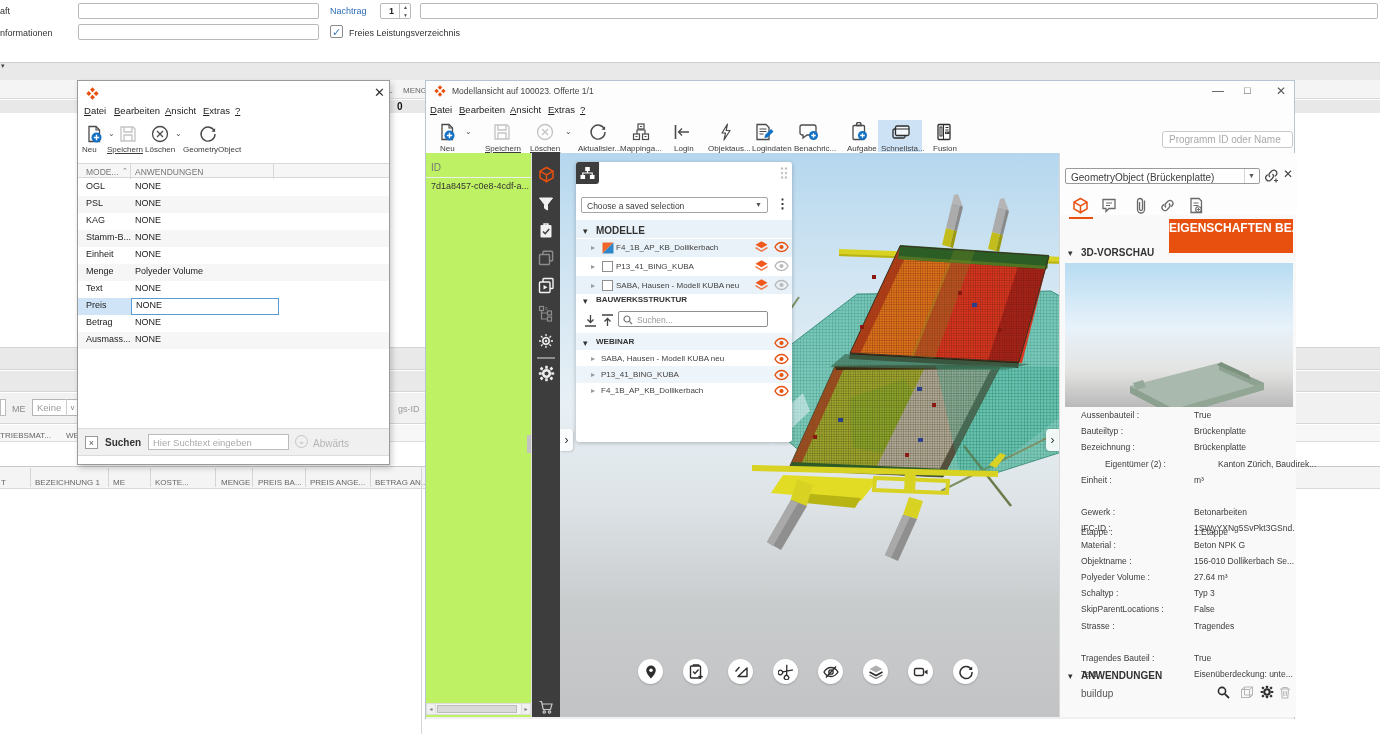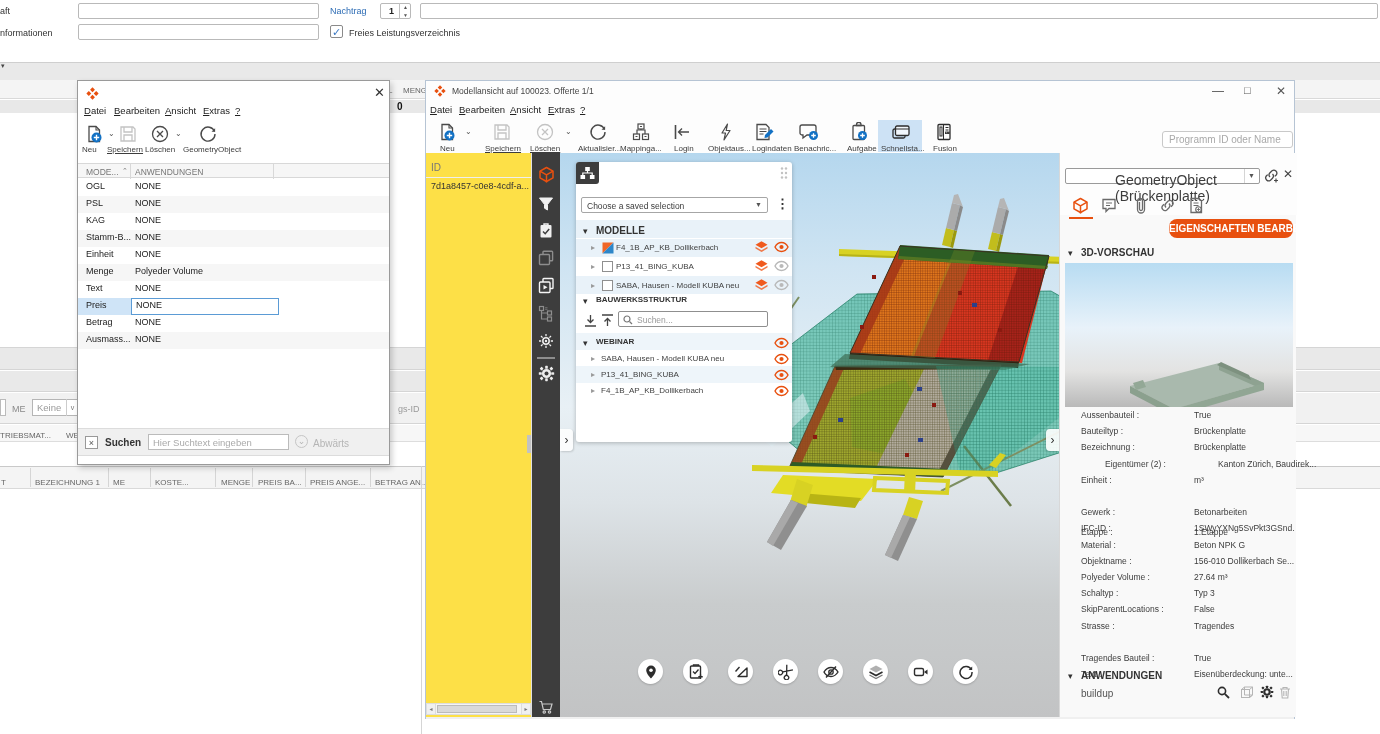--- a/index.html
+++ b/index.html
@@ -24,21 +24,21 @@
 
 #tree{position:absolute;left:150px;top:81px;width:216px;height:280px;background:#fff;border-radius:3px;box-shadow:0 1px 4px rgba(0,0,0,.25);font-size:10px;color:#3c3c3c;}
 
 #rp{position:absolute;left:633px;top:72px;width:237px;height:564px;background:#f9f9f9;border-left:1px solid #d8d8d8;font-size:8.5px;color:#3c3c3c;}
 .prow{position:absolute;left:21px;width:214px;height:16px;white-space:nowrap;overflow:hidden;}
 .prow .v{position:absolute;left:113px;}
 
 #sbar{position:absolute;left:106px;top:72px;width:28px;height:564px;background:#3d3d3d;}
 #sbar svg{position:absolute;left:6px;}
 
-#idp{position:absolute;left:0;top:72px;width:106px;height:564px;background:#fde047;border-right:1px solid #e0e0e0;}
+#idp{position:absolute;left:0;top:72px;width:106px;height:564px;background:#bef264;border-right:1px solid #e0e0e0;}
 .circbtn{position:absolute;width:25px;height:25px;border-radius:50%;background:#fff;box-shadow:0 1px 2px rgba(0,0,0,.18);}
 .circbtn svg{position:absolute;left:4.5px;top:4.5px;}
 .drow{position:relative;height:17px;}
 .drow.alt{background:#f6f6f6;}
 .drow .c1{position:absolute;left:8px;top:2px;}
 .drow .c2{position:absolute;left:57px;top:2px;}
 .chev{position:absolute;font-size:8px;color:#555;}
 .treelbl{position:absolute;white-space:nowrap;color:#3f3f3f;font-size:8px;}
 .tlab{position:absolute;top:26px;font-size:8px;color:#3c3c3c;white-space:nowrap;}
 .dlab{position:absolute;top:24px;font-size:8px;color:#3c3c3c;white-space:nowrap;}
@@ -521,21 +521,21 @@
     <div class="treelbl" style="left:25px;top:224px;">F4_1B_AP_KB_Dollikerbach</div>
     <svg class="abs" style="left:198px;top:222px;" width="15" height="14" viewBox="0 0 15 14">
         <path d="M7.5 2.5c3.2 0 5.6 2.7 6.5 4.5-.9 1.8-3.3 4.5-6.5 4.5S1.9 8.8 1 7C1.9 5.2 4.3 2.5 7.5 2.5z" fill="none" stroke="#e8500f" stroke-width="1.4"></path>
         <circle cx="7.5" cy="7" r="2.1" fill="#e8500f"></circle>
       </svg>
   </div>
 
   <div id="rp">
     <div class="abs" style="left:0;top:0;width:237px;height:62px;background:#fdfdfd;"></div>
     <div class="abs" style="left:5px;top:15px;width:195px;height:16px;border:1px solid #9a9a9a;border-radius:2px;background:#fff;">
-      <span class="abs" style="left:5px;top:3px;font-size:14px;color:#3c3c3c;margin-left:44px;">GeometryObject (Brückenplatte)</span>
+      <span class="abs" style="left:5px;top:3px;font-size:10px;color:#3c3c3c;">GeometryObject (Brückenplatte)</span>
       <span class="abs" style="right:4px;top:3px;font-size:7px;color:#555;">▼</span>
       <div class="abs" style="right:14px;top:0;width:1px;height:14px;background:#d5d5d5;"></div>
     </div>
     <svg class="abs" style="left:204px;top:16px;" width="16" height="14" viewBox="0 0 16 14">
         <g stroke="#4a4a4a" fill="none" stroke-width="1.3">
           <path d="M6 8a3 3 0 0 1 0-4.2l2-2a3 3 0 0 1 4.2 4.2l-1.4 1.4"></path>
           <path d="M8.5 5a3 3 0 0 1 0 4.2l-2 2a3 3 0 0 1-4.2-4.2l1.4-1.4"></path>
         </g>
         <path d="M12 9.5v4M10 11.5h4" stroke="#4a4a4a" stroke-width="1.2"></path>
       </svg>
@@ -561,21 +561,21 @@
           <path d="M10 5.5a3 3 0 0 1 0 4.2L7.8 11.9a3 3 0 0 1-4.2-4.2L5 6.3"></path>
         </g>
       </svg>
     <svg class="abs" style="left:129px;top:44px;" width="14" height="17" viewBox="0 0 14 17">
         <path d="M2 1.5h8l2.5 2.5v11.5H2z" fill="none" stroke="#6a6a6a" stroke-width="1.3"></path>
         <path d="M4.5 6h5M4.5 8.5h5" stroke="#6a6a6a" stroke-width="1"></path>
         <circle cx="9.5" cy="12.5" r="2.8" fill="none" stroke="#6a6a6a" stroke-width="1.1"></circle>
         <path d="M9.5 10.8v3.4M7.8 12.5h3.4" stroke="#6a6a6a" stroke-width="0.9"></path>
       </svg>
 
-    <div class="abs" style="left:109px;top:66px;width:124px;height:19px;background:#e8500f;color:#fff;font-size:10px;font-weight:bold;text-align:center;line-height:19px;white-space:nowrap;border-radius:8px;">EIGENSCHAFTEN BEARBEITEN</div>
+    <div class="abs" style="left:109px;top:66px;width:124px;height:34px;background:#e8500f;color:#fff;font-size:12px;font-weight:bold;text-align:center;line-height:19px;white-space:nowrap;">EIGENSCHAFTEN BEARBEITEN</div>
     <div class="abs" style="left:8px;top:95px;font-size:9px;color:#333;">▾</div>
     <div class="abs" style="left:21px;top:94px;font-size:10px;font-weight:bold;color:#333;">3D-VORSCHAU</div>
 
     <svg class="abs" style="left:5px;top:110px;" width="228" height="144" viewBox="0 0 228 144">
       <defs>
           <linearGradient id="pvbg" x1="0" y1="0" x2="0" y2="1">
             <stop offset="0" stop-color="#b8dcf2"></stop>
             <stop offset=".45" stop-color="#e8f2fa"></stop>
             <stop offset=".75" stop-color="#e3e3e2"></stop>
             <stop offset="1" stop-color="#b9b9b9"></stop>

